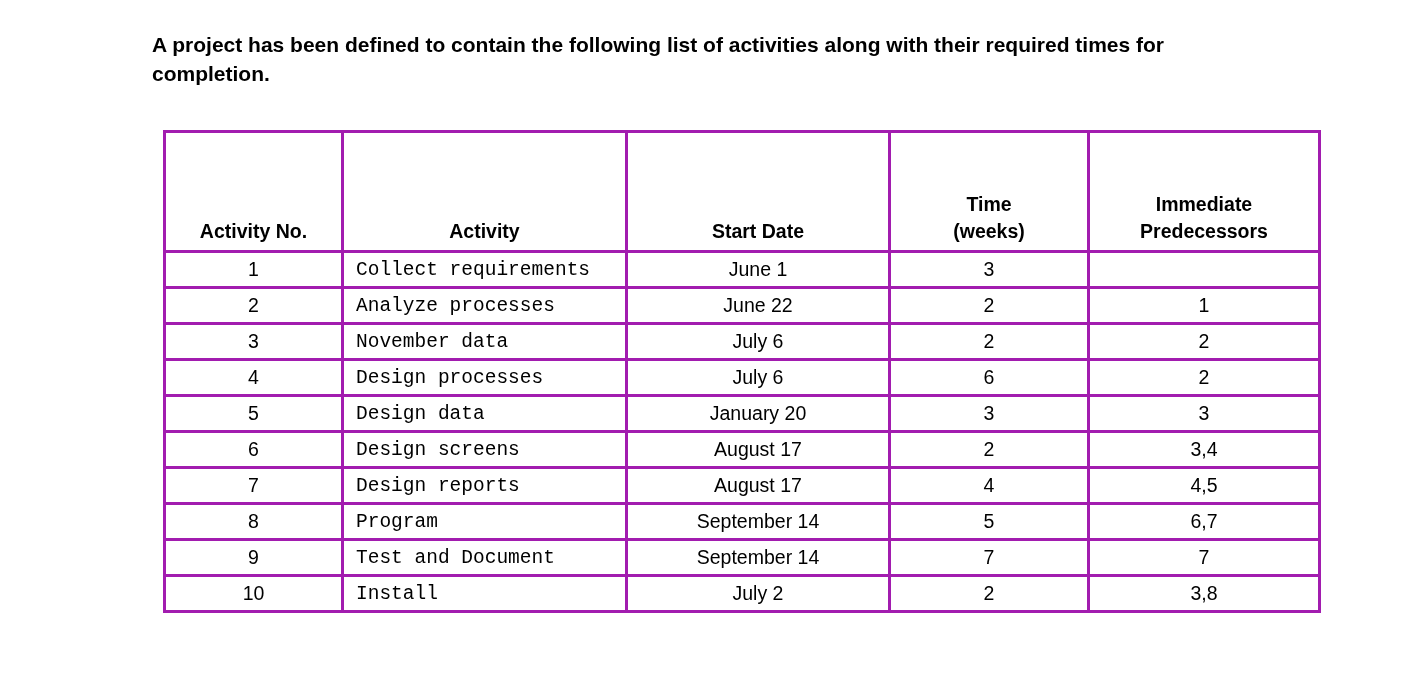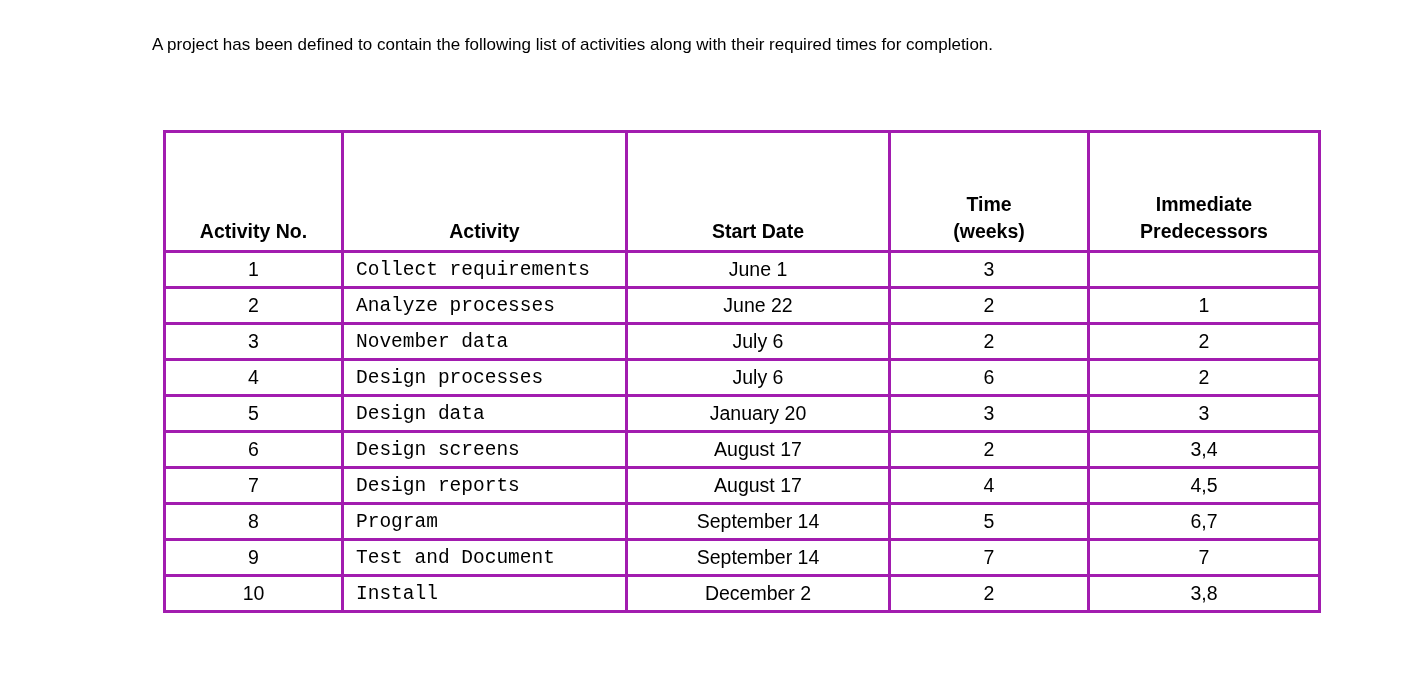--- a/index.html
+++ b/index.html
@@ -14,23 +14,23 @@
   .page {
     position: relative;
     width: 1416px;
     height: 695px;
   }
   .intro {
     position: absolute;
     left: 152px;
     top: 30px;
     width: 1040px;
-    font-size: 17px;
+    font-size: 21px;
     line-height: 29px;
-    font-weight: 400;
+    font-weight: 700;
   }
   .activity-table {
     position: absolute;
     left: 163px;
     top: 130px;
     border-collapse: collapse;
     table-layout: fixed;
     font-size: 19.5px;
   }
   .activity-table th,
@@ -149,20 +149,20 @@
         <tr>
           <td class="col-no-cell">9</td>
           <td class="col-activity">Test and Document</td>
           <td class="col-date-cell">September 14</td>
           <td class="col-time-cell">7</td>
           <td class="col-pred-cell">7</td>
         </tr>
         <tr>
           <td class="col-no-cell">10</td>
           <td class="col-activity">Install</td>
-          <td class="col-date-cell">December 2</td>
+          <td class="col-date-cell">July 2</td>
           <td class="col-time-cell">2</td>
           <td class="col-pred-cell">3,8</td>
         </tr>
       </tbody>
   </table>
 
 </div>
 
 </body></html>

